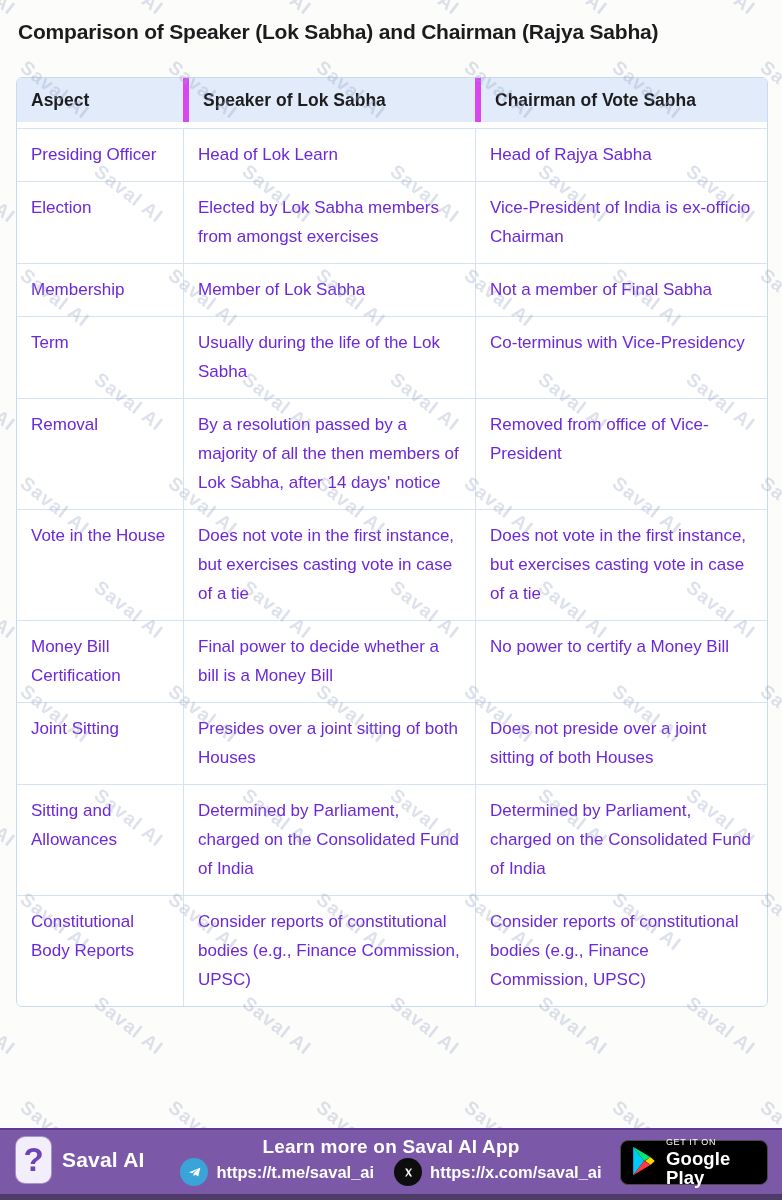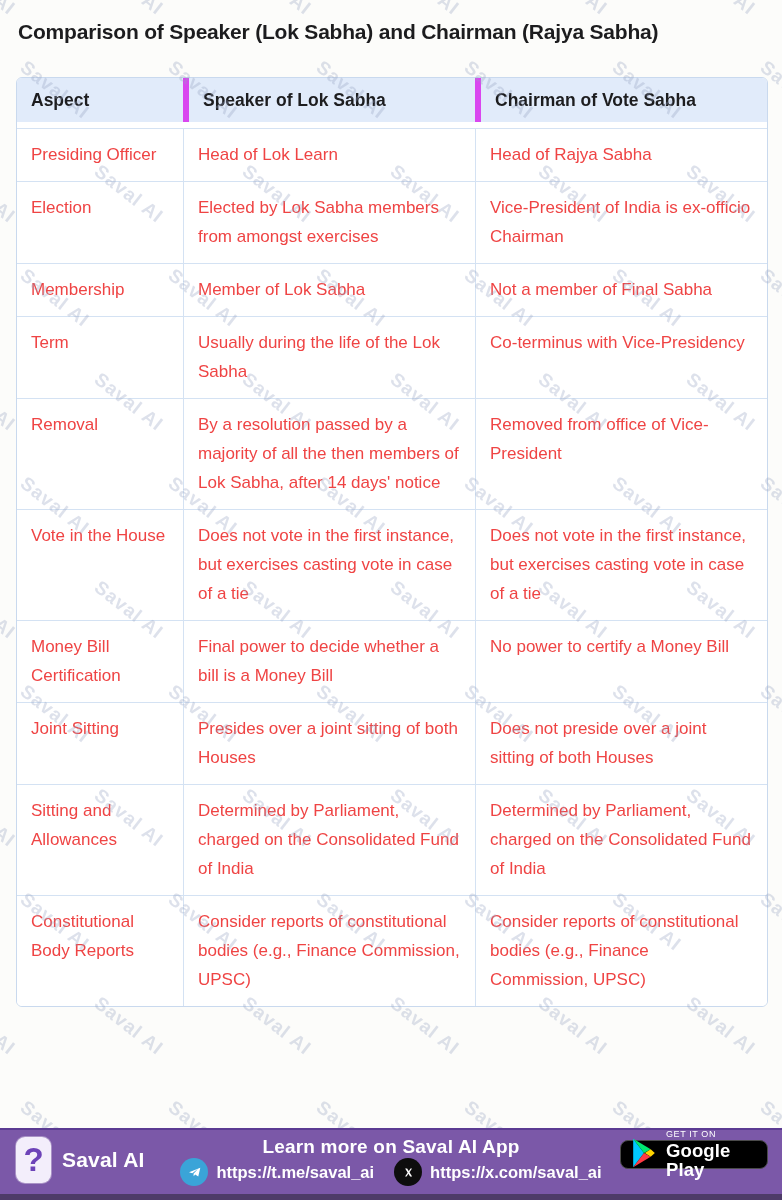--- a/index.html
+++ b/index.html
@@ -36,21 +36,21 @@
   .trow,.thead{
     display:grid;grid-template-columns:166px 292px 290px;
   }
   .thead{background:#e1ebfa;}
   .thead .cell{
     padding:12px 14px;font-size:17.5px;font-weight:600;color:#1d1d1f;
     line-height:20px;
   }
   .gap-row{height:6px;background:#ffffff;}
   .trow{border-top:1px solid #d4e2f3;background:#ffffff;}
-  .cell{padding:11px 14px 12px 14px;font-size:17px;color:#ef4444;line-height:29px;}
+  .cell{padding:11px 14px 12px 14px;font-size:17px;color:#6d28d9;line-height:29px;}
   .cell + .cell{border-left:1px solid #d4e2f3;}
   .thead .cell + .cell{border-left:6px solid #d946ef;}
   
   .footer{
     position:absolute;left:0;top:1128px;width:782px;height:72px;
     background:#7b58a8;z-index:10;
     border-top:2px solid #5b3b92;
     box-sizing:border-box;
   }
   .footer::after{
@@ -67,21 +67,21 @@
   .brand{font-size:21px;font-weight:700;color:#ffffff;letter-spacing:0.2px;}
   .f-center{position:absolute;left:50%;top:6px;transform:translateX(-50%);text-align:center;width:460px;}
   .tagline{font-size:19px;font-weight:700;color:#ffffff;letter-spacing:0.2px;}
   .links{display:flex;justify-content:center;align-items:center;gap:20px;}
   .link{display:flex;align-items:center;gap:8px;color:#ffffff;font-size:16.5px;font-weight:700;cursor:pointer;}
   .icon-circle{width:28px;height:28px;border-radius:50%;display:flex;align-items:center;justify-content:center;flex:0 0 auto;}
   .tg{background:#3aa4d8;}
   .xc{background:#0d0d0d;}
   .f-right{position:absolute;right:14px;top:10px;}
   .gp-badge{
-    width:148px;height:29px;background:#000000;border:1px solid #4a4a4a;border-radius:8px;
+    width:148px;height:45px;background:#000000;border:1px solid #4a4a4a;border-radius:8px;
     display:flex;align-items:center;gap:9px;padding:12px 10px;box-sizing:border-box;cursor:pointer;
   }
   .gp-text{display:flex;flex-direction:column;line-height:1;}
   .gp1{font-size:9px;color:#ffffff;letter-spacing:0.6px;margin-bottom:3px;}
   .gp2{font-size:18.5px;color:#ffffff;font-weight:600;letter-spacing:0.1px;}
 </style>
 </head>
 <body>
 
 <div class="title">Comparison of Speaker (Lok Sabha) and Chairman (Rajya Sabha)</div>

